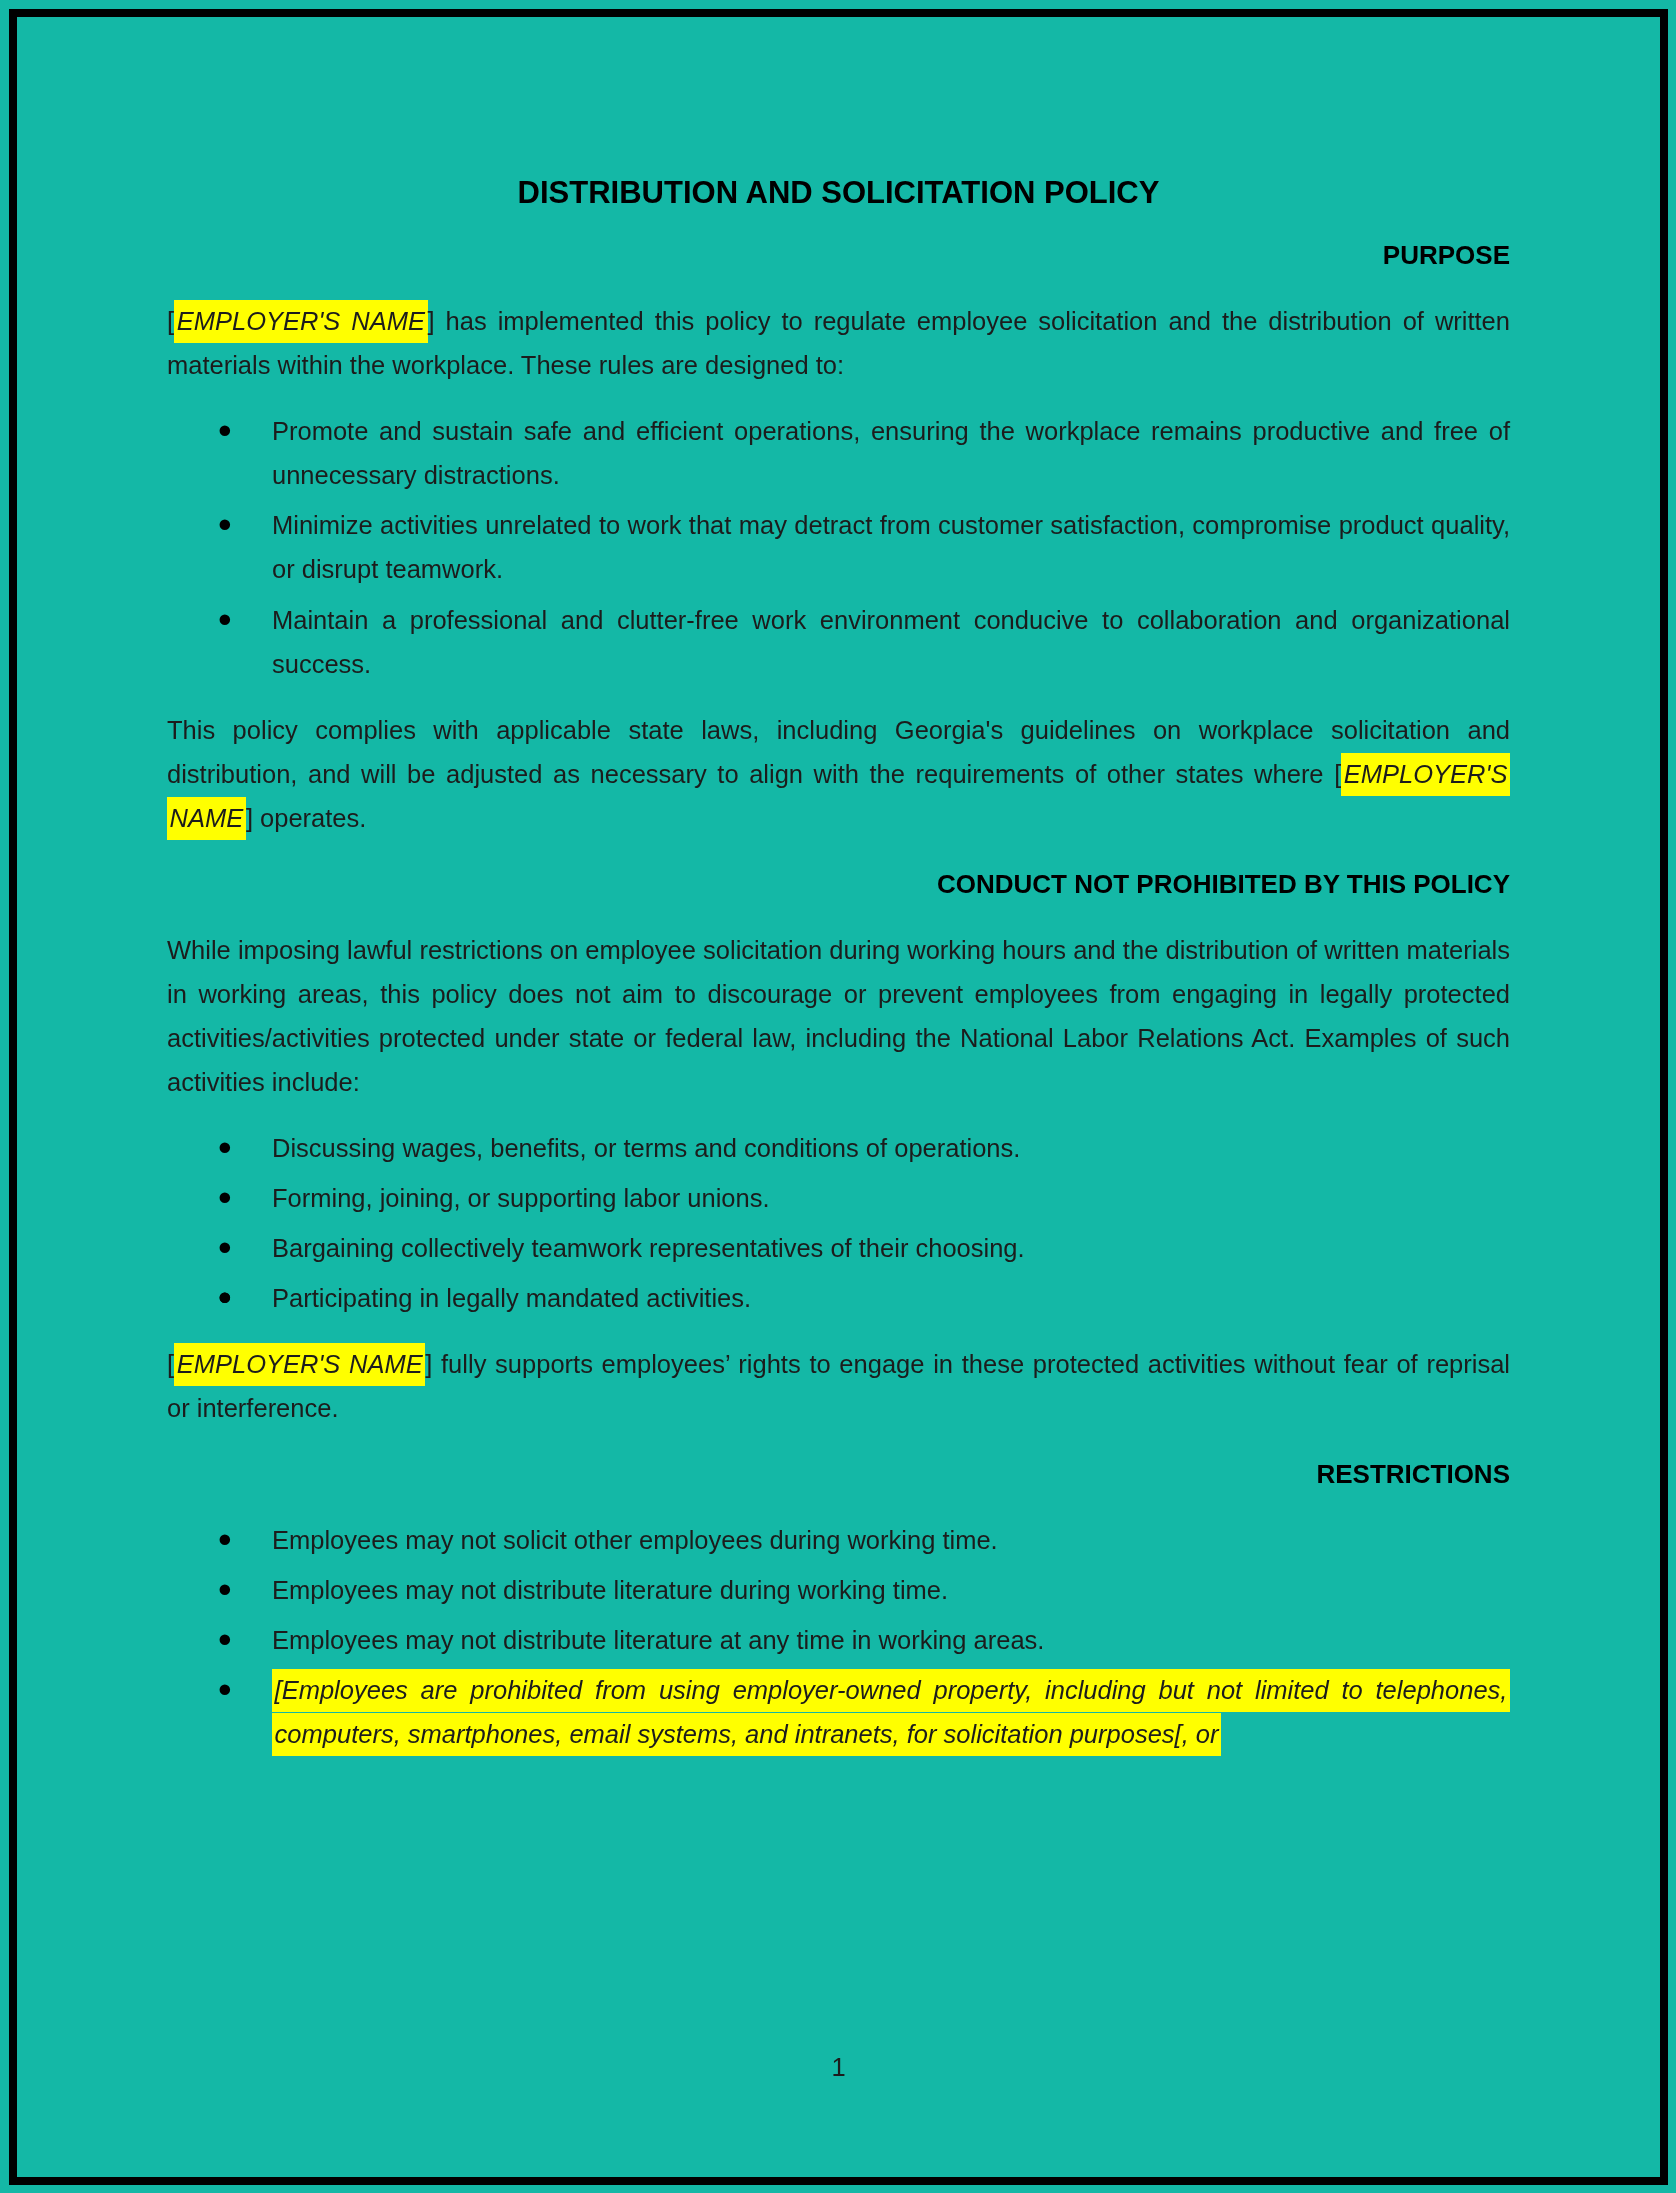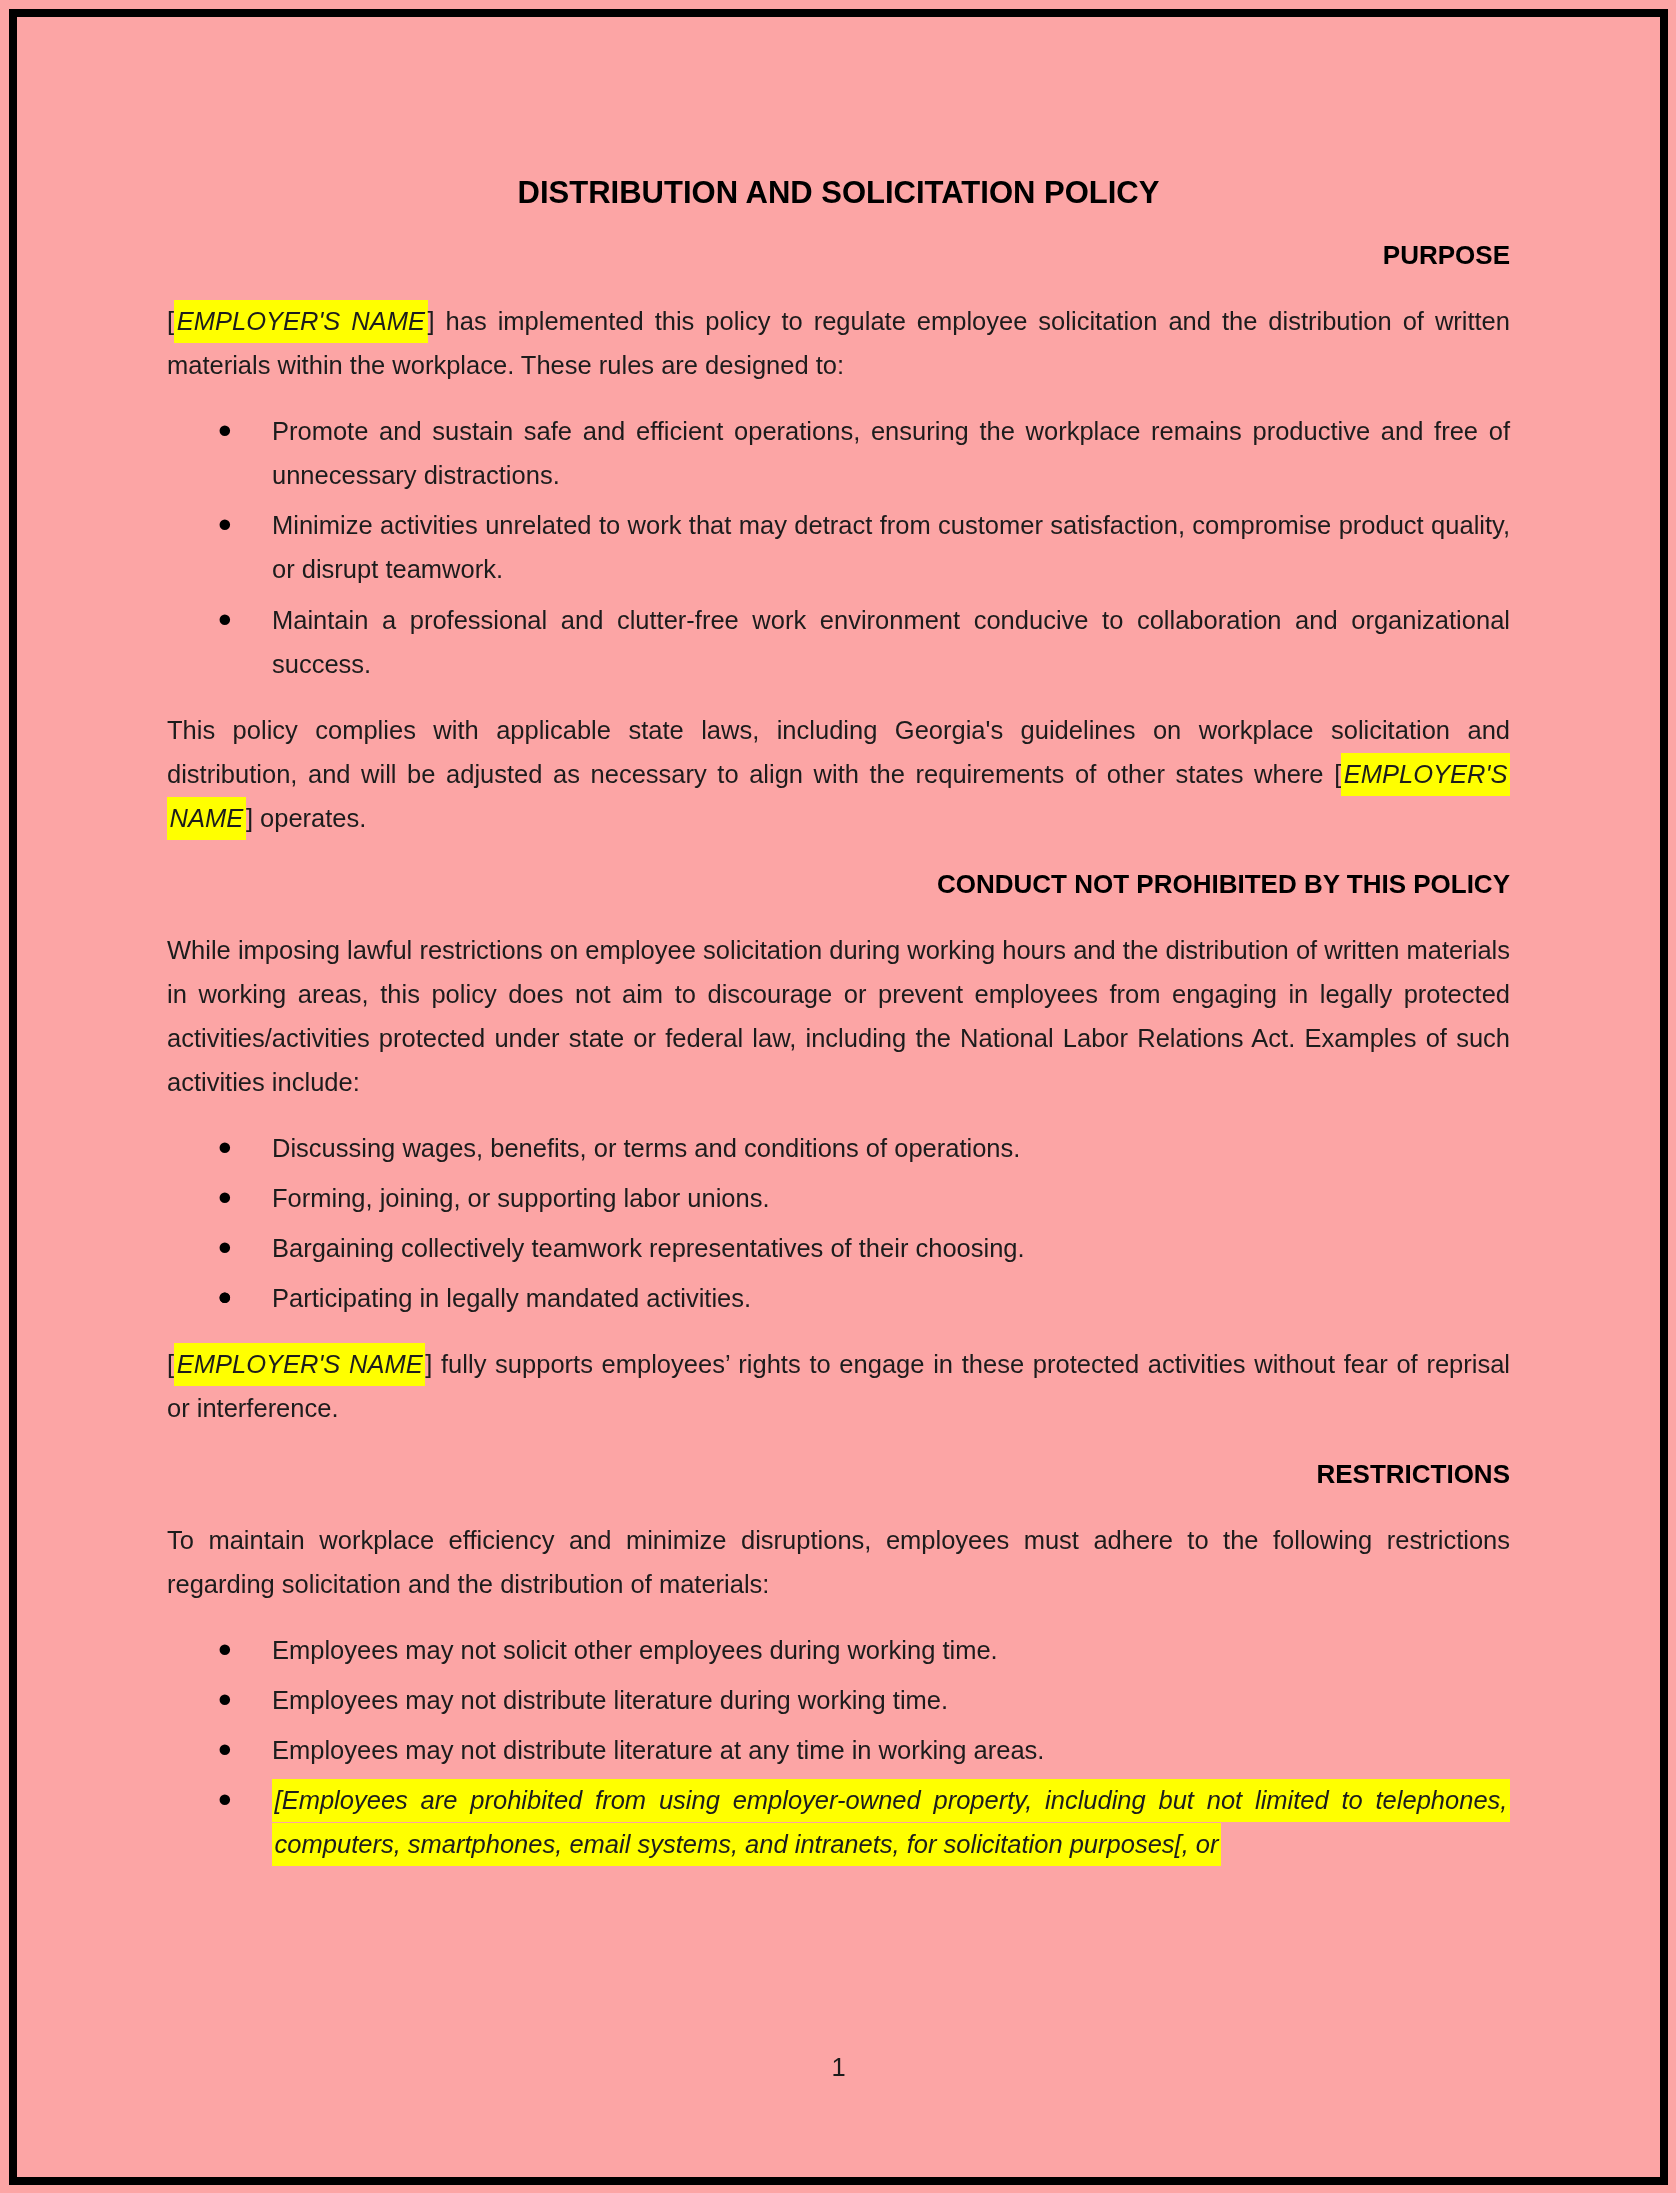--- a/index.html
+++ b/index.html
@@ -4,21 +4,21 @@
 <style>
   html, body {
     margin: 0;
     padding: 0;
     background: #ffffff;
   }
   .page {
     position: relative;
     width: 1677px;
     height: 2194px;
-    background: #fca5a5;
+    background: #14b8a6;
     overflow: hidden;
     font-family: "Liberation Sans", sans-serif;
   }
   .frame {
     position: absolute;
     left: 8.8px;
     top: 8.8px;
     right: 8.8px;
     bottom: 8.8px;
     border: 8px solid #000000;
@@ -125,21 +125,20 @@
       <li><span class="bullet">•</span><span>Forming, joining, or supporting labor unions.</span></li>
       <li><span class="bullet">•</span><span>Bargaining collectively teamwork representatives of their choosing.</span></li>
       <li><span class="bullet">•</span></li>
       <li><span class="bullet">•</span><span>Participating in legally mandated activities.</span></li>
     </ul>
 
     <p class="para"><span>[</span><span class="hl">EMPLOYER'S NAME</span><span>] fully supports employees’ rights to engage in these protected activities without fear of reprisal or interference.</span></p>
 
     <h2>RESTRICTIONS</h2>
 
-    <p class="para">To maintain workplace efficiency and minimize disruptions, employees must adhere to the following restrictions regarding solicitation and the distribution of materials:</p>
 
     <ul class="blist">
       <li><span class="bullet">•</span><span>Employees may not solicit other employees during working time.</span></li>
       <li><span class="bullet">•</span><span>Employees may not distribute literature during working time.</span></li>
       <li><span class="bullet">•</span><span>Employees may not distribute literature at any time in working areas.</span></li>
       <li><span class="bullet">•</span><span class="hl">[Employees are prohibited from using employer-owned property, including but not limited to telephones, computers, smartphones, email systems, and intranets, for solicitation purposes[, or</span></li>
     </ul>
 
   </main>
 

